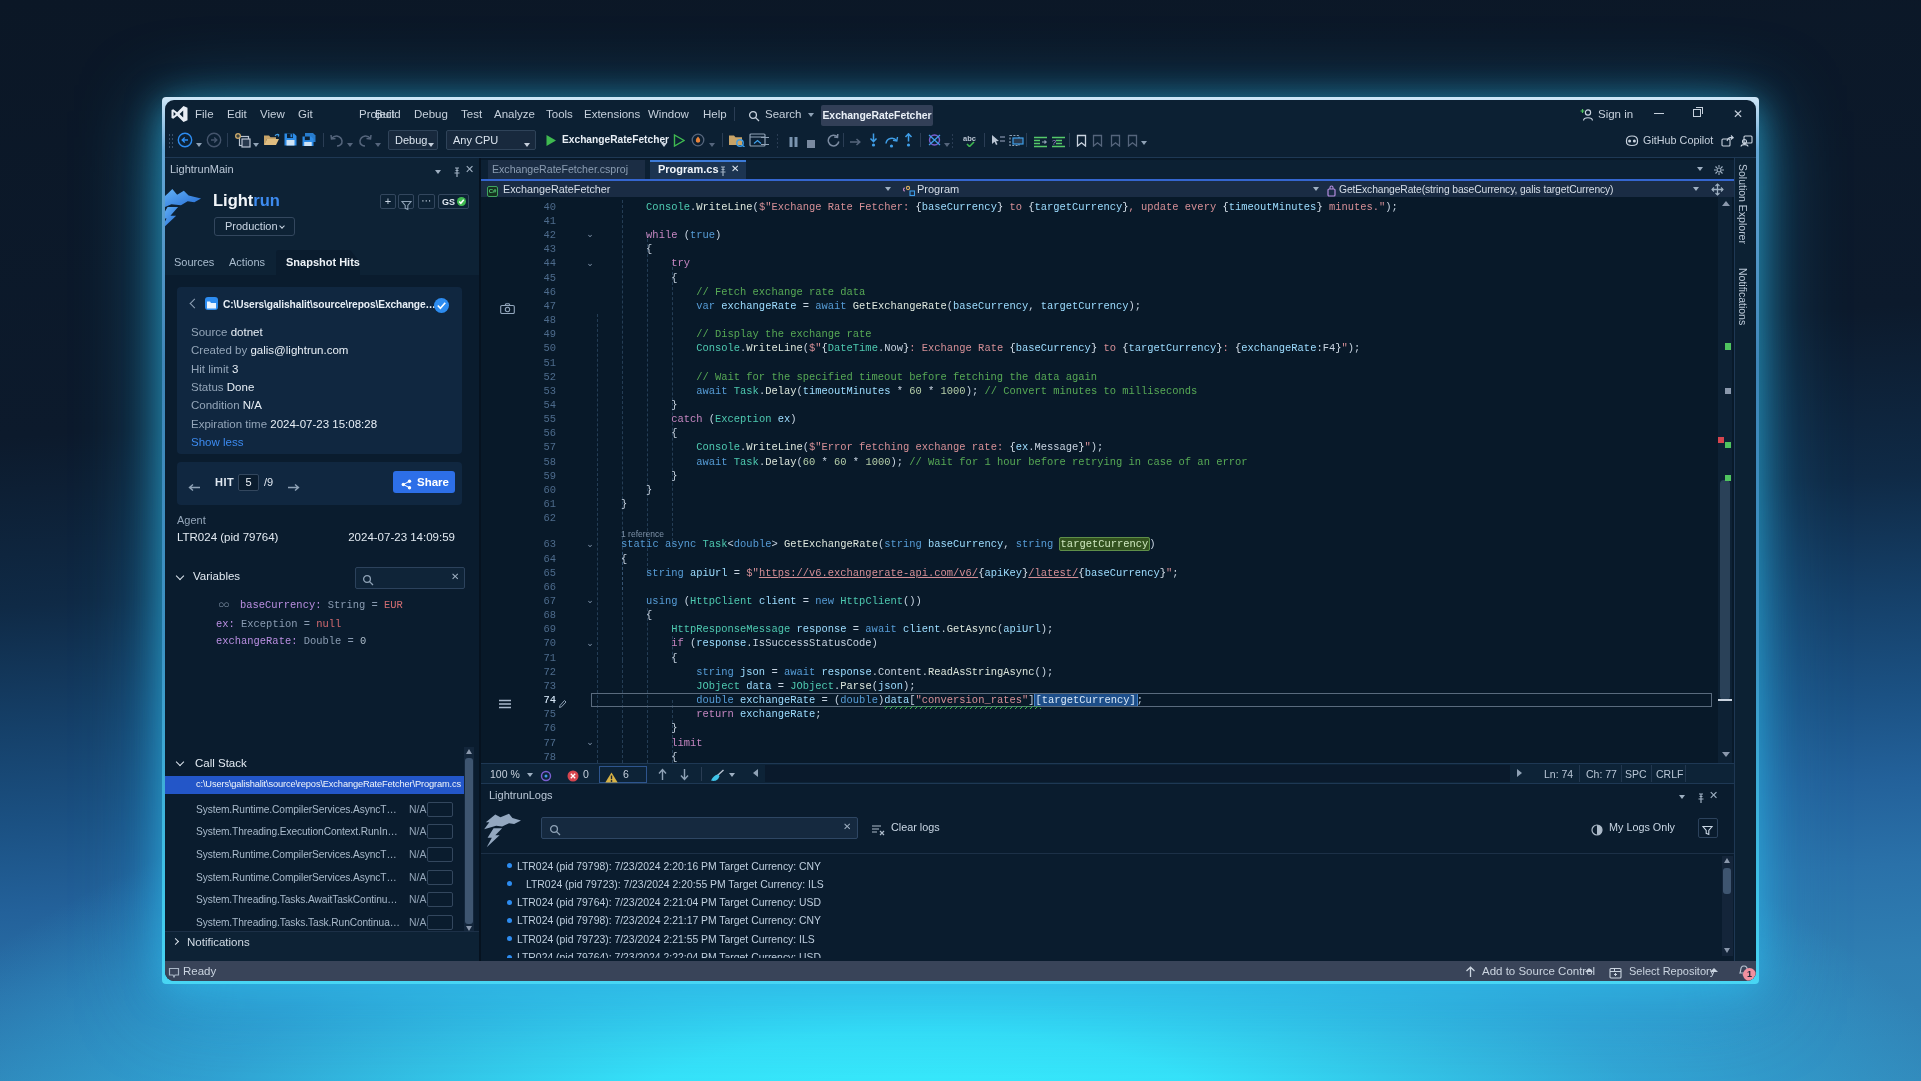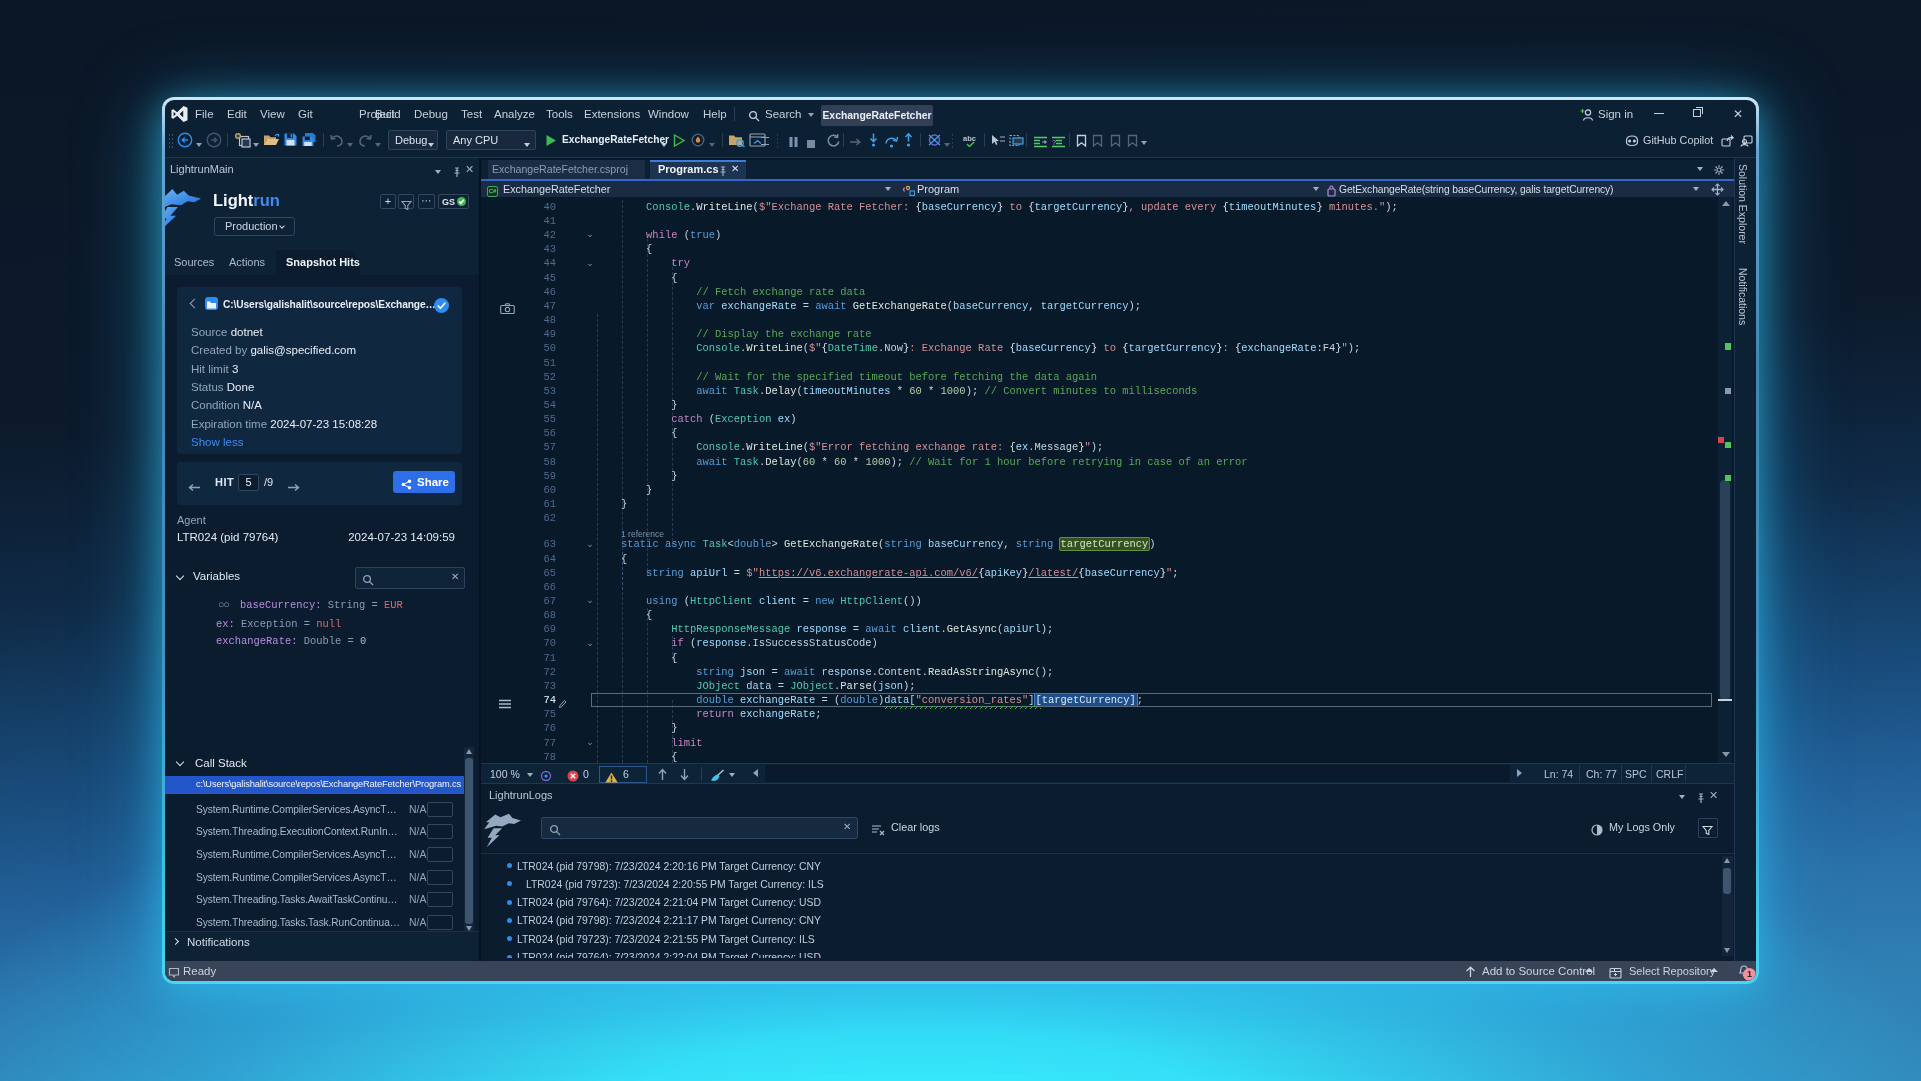--- a/index.html
+++ b/index.html
@@ -3,21 +3,21 @@
 
 *{margin:0;padding:0;box-sizing:border-box;}
 html,body{width:1921px;height:1081px;overflow:hidden;}
 body{font-family:"Liberation Sans",sans-serif;background:#0b1726;}
 #bg{position:absolute;inset:0;background:
  radial-gradient(900px 420px at 49% 104%, rgba(70,235,252,0.95) 0%, rgba(62,205,245,0.75) 32%, rgba(50,160,215,0.25) 62%, rgba(50,160,215,0) 78%),
  radial-gradient(1400px 700px at 60% 115%, rgba(56,170,225,0.55) 0%, rgba(45,130,190,0.28) 55%, rgba(45,130,190,0) 80%),
  linear-gradient(186deg, #0b1726 0%, #0c1a2c 34%, #133párt 0%);
 }
 #bg2{position:absolute;inset:0;background:linear-gradient(176deg, #0b1726 0%, #0c1a2c 36%, #0f2a46 50%, #154069 60%, #1b5183 68%, #23619a 75%, #2a71a9 82%, #2f7fb3 90%, #3287b9 100%);}
-.win{position:absolute;left:162px;top:97px;width:1597px;height:887px;border-radius:12px;
+.win{position:absolute;left:162px;top:97px;width:1597px;height:887px;border-radius:4px;
  background:linear-gradient(180deg,#cfe7f8 0%,#64a7d6 6%,#3f86b8 30%,#3c93c4 62%,#3fc0e6 88%,#48d6f4 100%);
  box-shadow:0 14px 80px rgba(40,175,230,0.6), 0 6px 34px rgba(55,200,240,0.55);}
 .wi{position:absolute;left:3px;top:3px;width:1591px;height:881px;border-radius:9px;background:#0c2033;overflow:hidden;}
 .ln{position:absolute;left:355px;width:36px;text-align:right;height:14.16px;line-height:14.16px;font-family:"Liberation Mono",monospace;font-size:10.45px;color:#4d6b8c;}
 .cl{position:absolute;left:431px;height:14.16px;line-height:14.16px;font-family:"Liberation Mono",monospace;font-size:10.45px;white-space:pre;color:#c7d3e0;}
 .fold{position:absolute;left:419px;width:12px;height:10px;color:#7e92a8;font-size:9px;line-height:8px;text-align:center;}
 .tbox{position:absolute;border:1px solid #33475e;border-radius:2px;}
 .sep{position:absolute;top:33px;width:1px;height:14px;background:#2a3d54;}
 </style></head><body>
 <div id="bg2"></div>
@@ -289,21 +289,21 @@
 <div style="position:absolute;left:26px;top:200px;width:8px;height:8px;border-left:1.6px solid #8fa2b6;border-bottom:1.6px solid #8fa2b6;transform:rotate(45deg);width:7px;height:7px;"></div>
 <div style="position:absolute;left:40px;top:197px;width:13px;height:13px;background:#2d8cf0;border-radius:3px;"><svg width="13" height="13" viewBox="0 0 13 13" style="">
           <path d="M2 10.5 V3.5 L5 3.5 L6 5 L11 5 V10.5 Z" fill="#eaf4ff"></path>
         </svg></div>
 <div style="position:absolute;left:58px;top:198px;width:212px;overflow:hidden;white-space:nowrap;height:13px;line-height:13px;font-size:10.2px;font-weight:bold;letter-spacing:-0.1px;color:#e8eff6;">C:\Users\galishalit\source\repos\Exchange…</div>
 <div style="position:absolute;left:269px;top:198px;"><svg width="15.0" height="15.0" viewBox="0 0 15.0 15.0" style="">
           <circle cx="7.5" cy="7.5" r="7.5" fill="#2d8cf0"></circle>
           <path d="M3.75 7.5 L6.375 10.35 L11.25 4.65" stroke="#fff" stroke-width="1.6" fill="none"></path>
         </svg></div>
 <div style="position:absolute;left:26px;top:224.5px;height:14px;line-height:14px;font-size:11.5px;color:#93a5b8;">Source <span style="color:#e8eff6;">dotnet</span></div>
-<div style="position:absolute;left:26px;top:243px;height:14px;line-height:14px;font-size:11.5px;color:#93a5b8;">Created by <span style="color:#e8eff6;">galis@specified.com</span></div>
+<div style="position:absolute;left:26px;top:243px;height:14px;line-height:14px;font-size:11.5px;color:#93a5b8;">Created by <span style="color:#e8eff6;">galis@lightrun.com</span></div>
 <div style="position:absolute;left:26px;top:261.5px;height:14px;line-height:14px;font-size:11.5px;color:#93a5b8;">Hit limit <span style="color:#e8eff6;">3</span></div>
 <div style="position:absolute;left:26px;top:280px;height:14px;line-height:14px;font-size:11.5px;color:#93a5b8;">Status <span style="color:#e8eff6;">Done</span></div>
 <div style="position:absolute;left:26px;top:298px;height:14px;line-height:14px;font-size:11.5px;color:#93a5b8;">Condition <span style="color:#e8eff6;">N/A</span></div>
 <div style="position:absolute;left:26px;top:316.5px;height:14px;line-height:14px;font-size:11.5px;color:#93a5b8;">Expiration time <span style="color:#e8eff6;">2024-07-23 15:08:28</span></div>
 <div style="position:absolute;left:26px;top:334.5px;height:14px;line-height:14px;font-size:11.5px;color:#3d8bf0;">Show less</div>
 <div style="position:absolute;left:12px;top:362px;width:285px;height:43px;background:#102740;border-radius:4px;"></div>
 <div style="position:absolute;left:23px;top:378px;width:12px;height:8px;"><svg width="13" height="9" viewBox="0 0 13 9" style="">
           <path d="M12 4.5 H2 M5 1.5 L1.5 4.5 L5 7.5" fill="none" stroke="#8fa2b6" stroke-width="1.4"></path>
         </svg></div>
 <div style="position:absolute;left:50px;top:376px;height:13px;line-height:13px;font-size:11px;font-weight:bold;color:#dfe7f0;letter-spacing:0.5px;">HIT</div>

